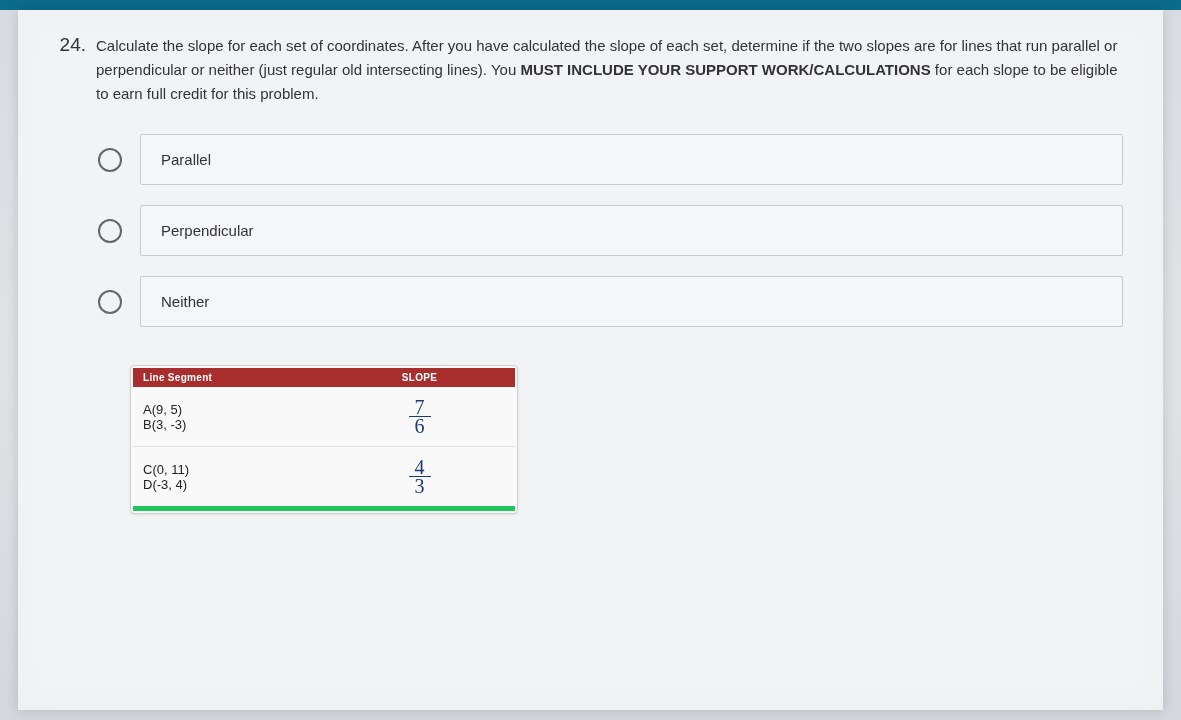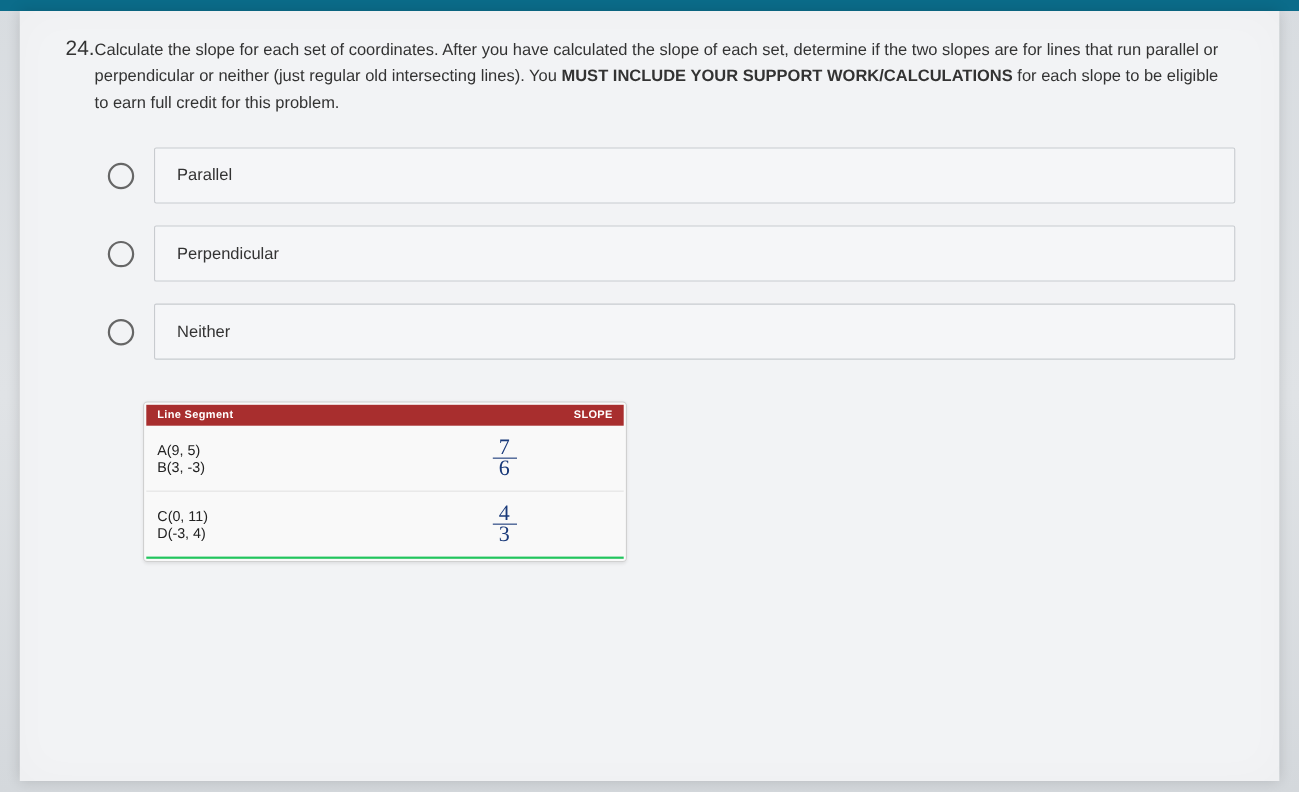--- a/index.html
+++ b/index.html
@@ -23,21 +23,21 @@
     .page-shadow {
       background: #f2f3f5;
       margin: 0 18px;
       min-height: 700px;
       box-shadow: 0 0 12px rgba(0,0,0,0.15), inset 0 0 40px rgba(0,0,0,0.02);
       padding: 24px 40px 30px 40px;
     }
     .question-row {
       display: flex;
       align-items: flex-start;
-      gap: 0;
+      gap: 10px;
     }
     .qnum {
       font-size: 19px;
       color: #333;
       font-weight: 400;
       min-width: 28px;
       text-align: right;
     }
     .qtext {
       font-size: 15px;
@@ -69,53 +69,53 @@
       border: 1px solid #c8cbcf;
       background: #f5f6f8;
       border-radius: 2px;
       padding: 16px 20px;
       font-size: 15px;
       color: #333;
     }
     .table-card {
       margin-top: 38px;
       margin-left: 72px;
-      width: 440px;
+      width: 388px;
       border: 1px solid #d0d0d0;
       background: #f9f9f9;
       border-radius: 4px;
       padding: 2px;
       box-shadow: 0 1px 3px rgba(0,0,0,0.08);
     }
     .slope-table {
       width: 100%;
       border-collapse: collapse;
     }
     .slope-table thead th {
       background: #a82e2e;
       color: #fff;
       font-size: 10px;
       font-weight: 600;
       text-align: left;
       padding: 4px 10px;
       letter-spacing: 0.3px;
     }
     .slope-table thead th:last-child {
-      text-align: right;
+      text-align: center;
       width: 50%;
     }
     .slope-table tbody td {
       padding: 11px 10px;
       font-size: 13px;
       color: #222;
       border-bottom: 1px solid #e3e3e3;
       vertical-align: middle;
     }
     .slope-table tbody tr:last-child td {
-      border-bottom: 2px solid #22c55e;
+      border-bottom: 5px solid #22c55e;
     }
     .fraction {
       display: inline-flex;
       flex-direction: column;
       align-items: center;
       font-family: "Comic Sans MS", cursive;
       font-size: 20px;
       color: #1a3a7a;
       line-height: 0.9;
     }

